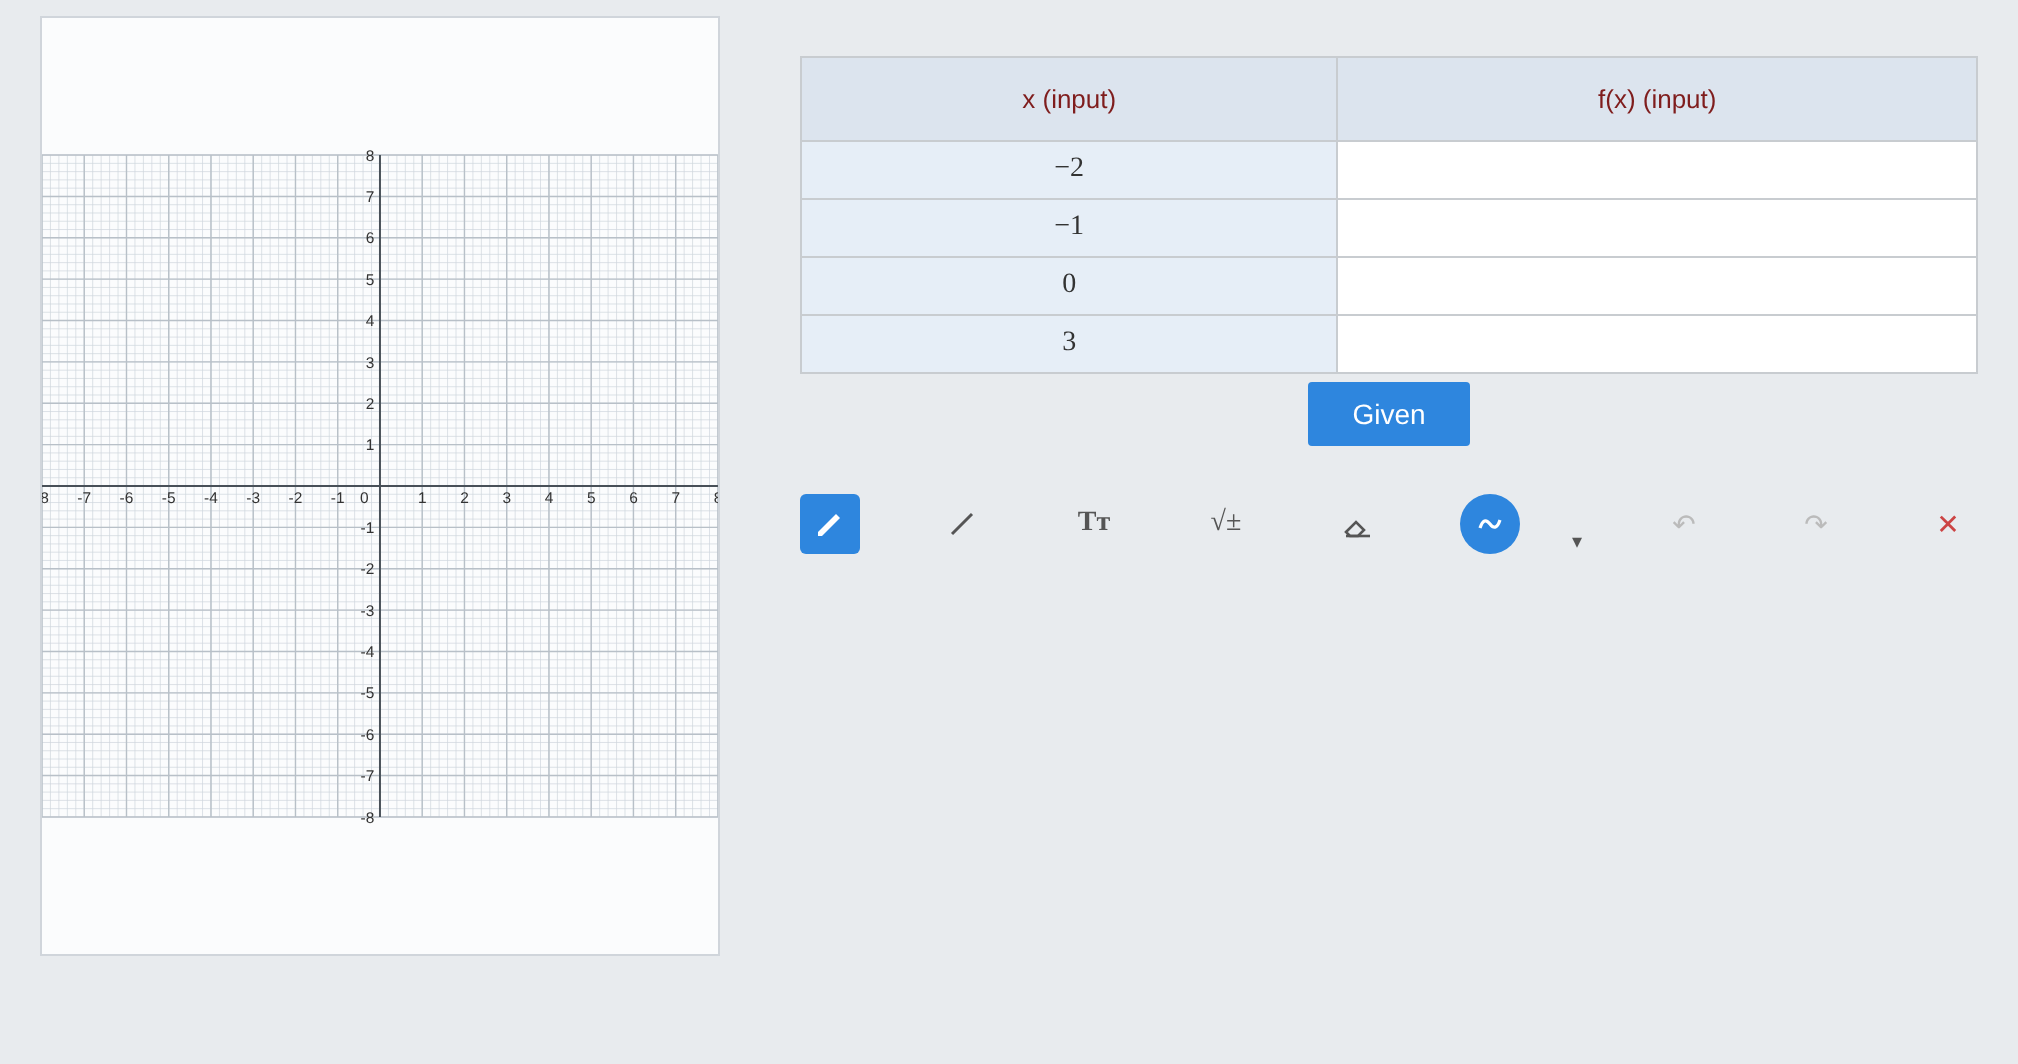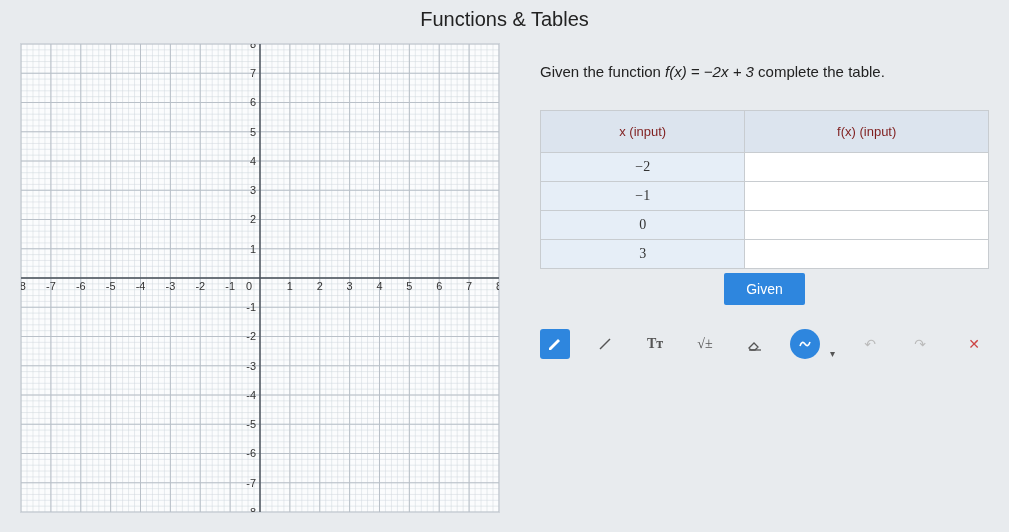--- a/index.html
+++ b/index.html
@@ -82,21 +82,21 @@
     color: #fff;
     border: none;
     padding: 8px 22px;
     font-size: 14px;
     cursor: pointer;
     border-radius: 2px;
   }
   .toolbar {
     display: flex;
     align-items: flex-end;
-    gap: 20px;
+    gap: 36px;
     margin-top: 20px;
     padding: 4px 0;
   }
   .tool {
     width: 30px;
     height: 30px;
     display: flex;
     align-items: center;
     justify-content: center;
     border-radius: 3px;
@@ -116,21 +116,20 @@
   .caret { font-size:10px; color:#555; margin-left:-10px;}
   .grid-line { stroke: #cfd6dd; stroke-width: 0.5; }
   .grid-line-heavy { stroke: #b8c0c8; stroke-width: 1; }
   .axis { stroke: #485058; stroke-width: 1.4; }
   .axis-label { font-size: 11px; fill: #333; font-family: Arial, sans-serif; }
 </style>
 </head>
 <body>
 
 <div class="container">
-  <div class="title">Functions &amp; Tables</div>
   <div class="content">
 
     <div class="graph-area">
       <svg viewBox="0 0 480 470" id="grid-svg">
           <line x1="0" y1="0" x2="0" y2="470" class="grid-line"></line>
           <line x1="6.000000000000005" y1="0" x2="6.000000000000005" y2="470" class="grid-line"></line>
           <line x1="12.00000000000001" y1="0" x2="12.00000000000001" y2="470" class="grid-line"></line>
           <line x1="17.99999999999999" y1="0" x2="17.99999999999999" y2="470" class="grid-line"></line>
           <line x1="23.999999999999993" y1="0" x2="23.999999999999993" y2="470" class="grid-line"></line>
           <line x1="30" y1="0" x2="30" y2="470" class="grid-line"></line>
@@ -356,23 +355,20 @@
           <text x="236" y="150.875" class="axis-label" text-anchor="end">3</text>
           <text x="236" y="121.5" class="axis-label" text-anchor="end">4</text>
           <text x="236" y="92.125" class="axis-label" text-anchor="end">5</text>
           <text x="236" y="62.75" class="axis-label" text-anchor="end">6</text>
           <text x="236" y="33.375" class="axis-label" text-anchor="end">7</text>
           <text x="236" y="4" class="axis-label" text-anchor="end">8</text>
         </svg>
     </div>
 
     <div class="right-col">
-      <div class="prompt">
-        <span>Given the function </span><span class="fx">f(x)</span><span> = </span><span class="fx">−2x + 3</span><span> complete the table.</span>
-      </div>
 
       <table class="fntbl">
         <thead>
           <tr>
             <th>x (input)</th>
             <th>f(x) (input)</th>
           </tr>
         </thead>
         <tbody>
           <tr>

